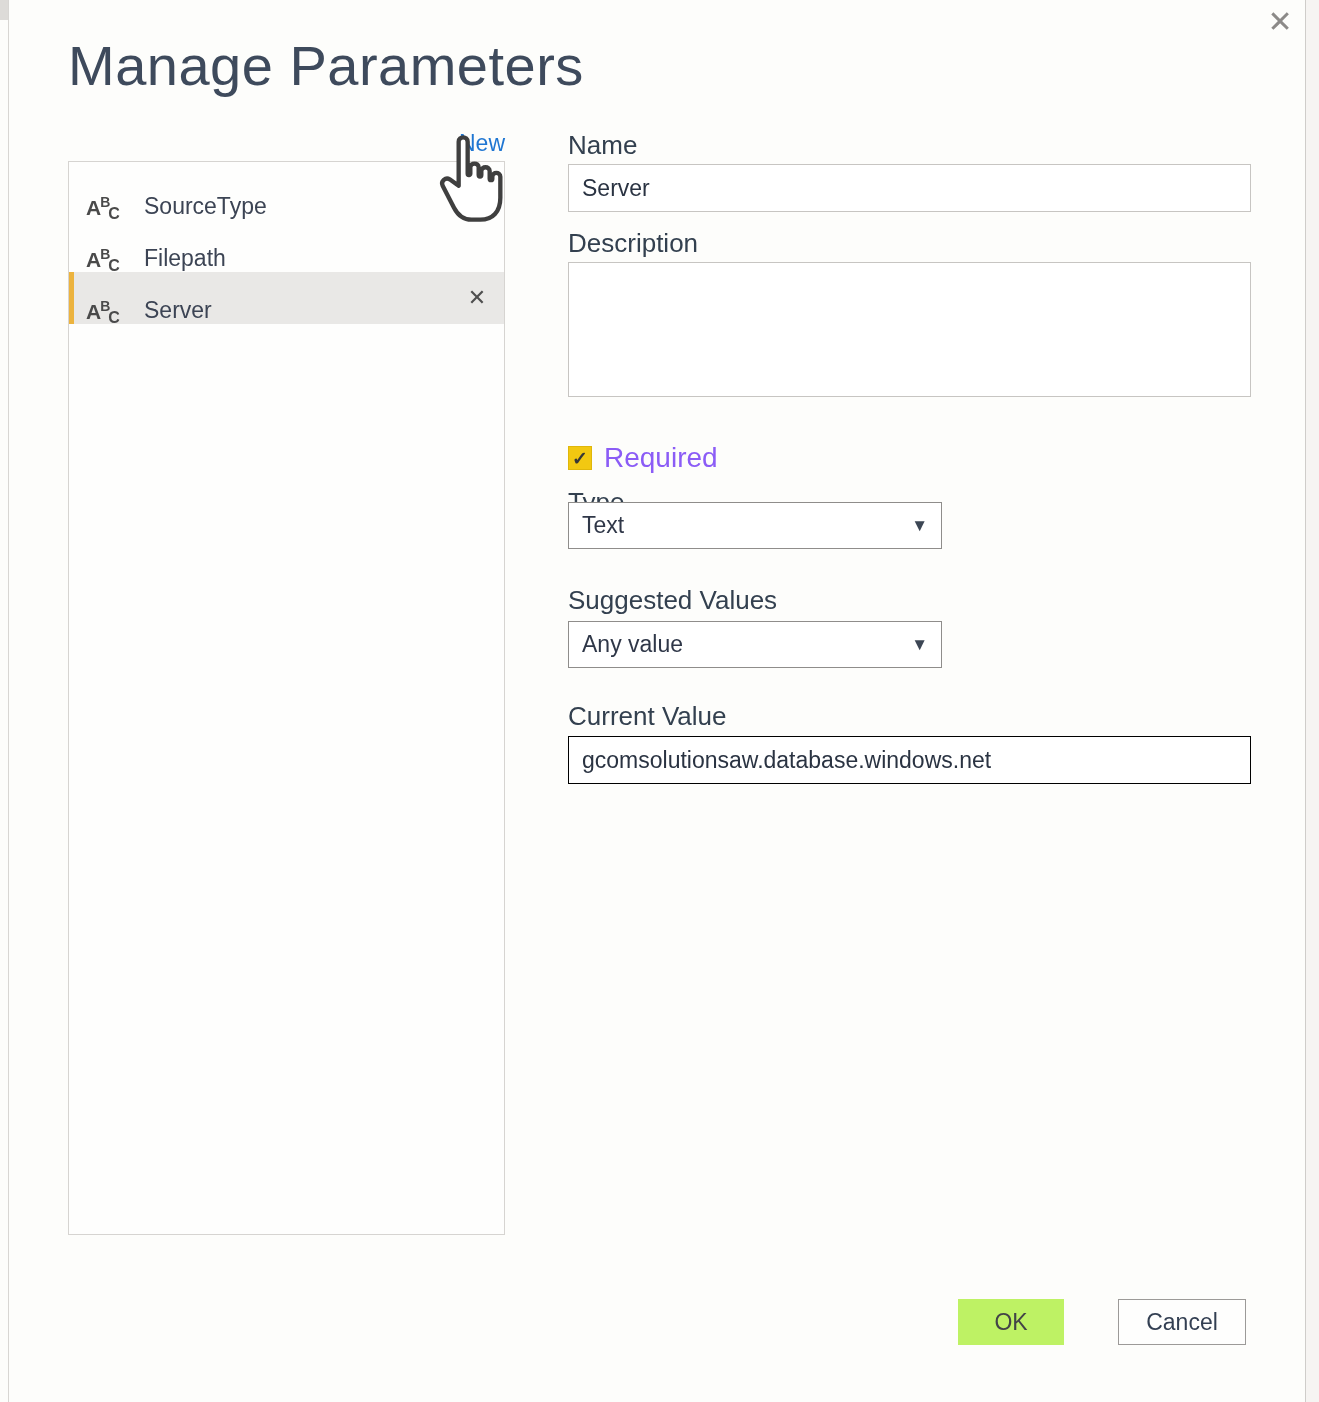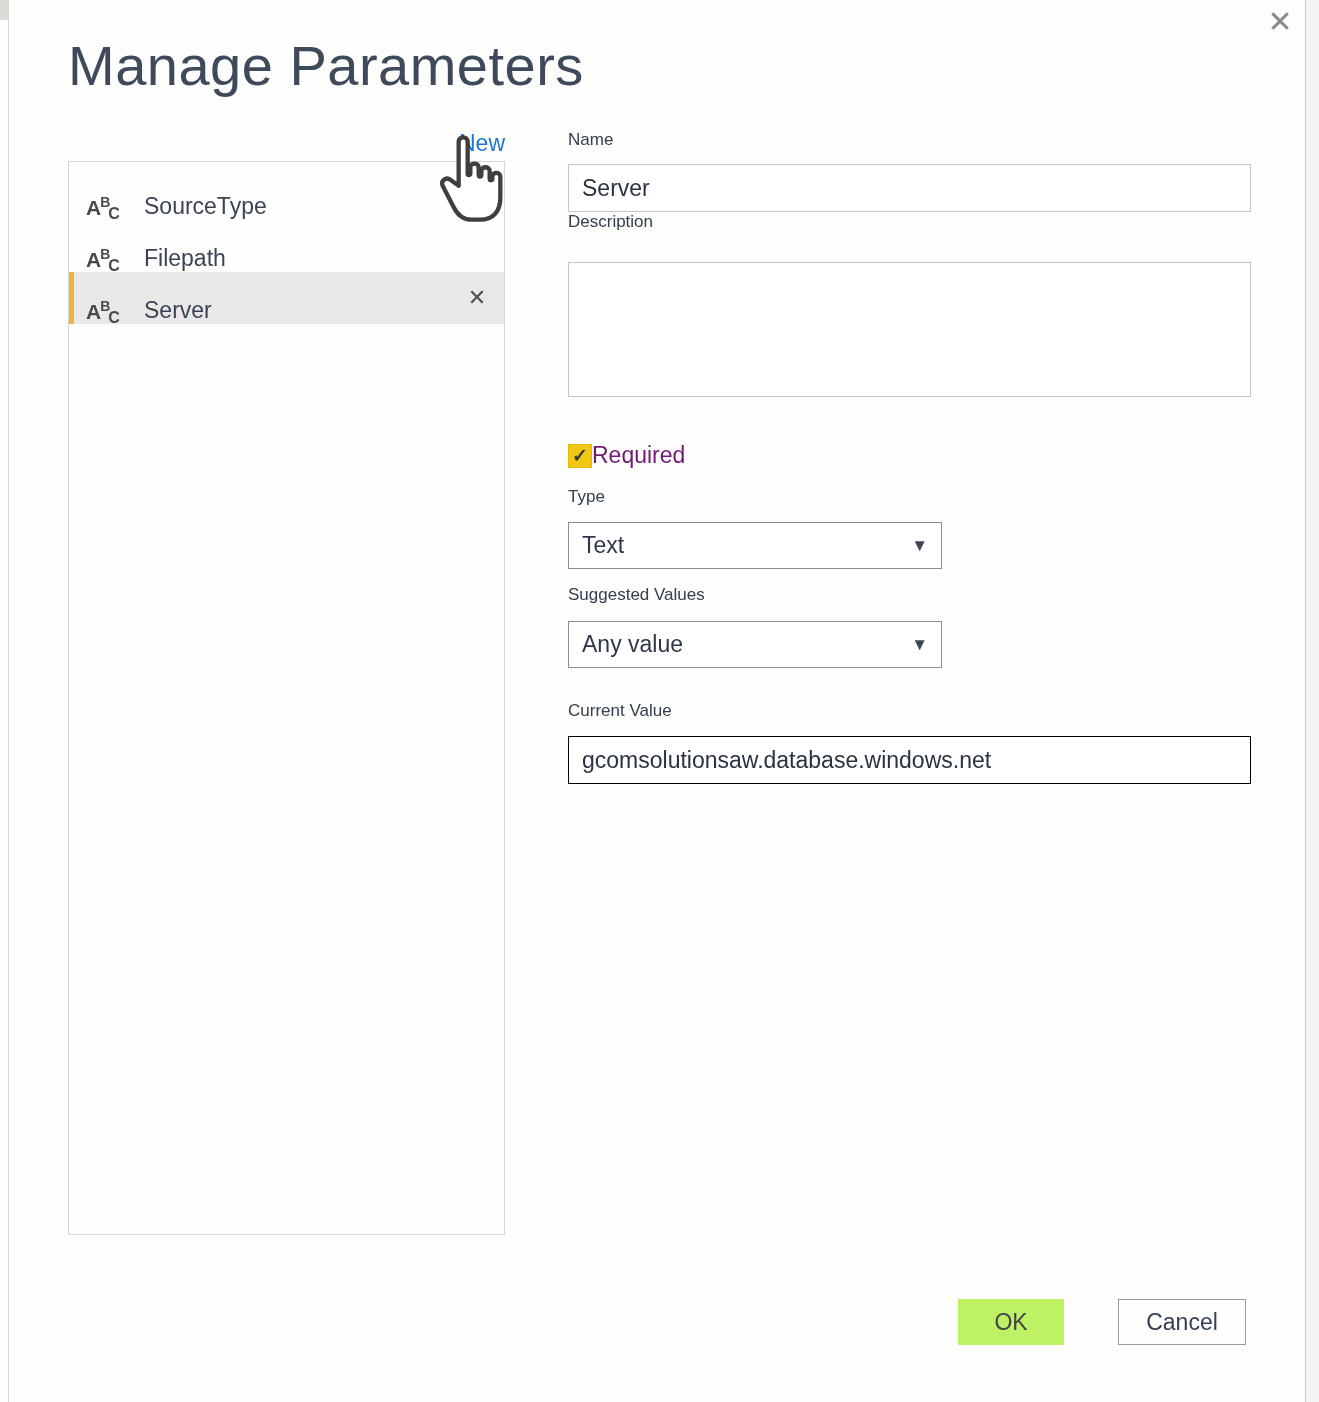--- a/index.html
+++ b/index.html
@@ -54,46 +54,46 @@
   .abc-icon .a { font-size:21px; }
   .abc-icon .b { font-size:14px; position:relative; top:-8px; left:-1px; }
   .abc-icon .c { font-size:16px; position:relative; top:4px; left:-3px; }
   .list-label { font-size:23px; color:#3c4454; }
   .row-delete {
     position:absolute; right:12px; top:0; height:100%; width:30px;
     display:flex; align-items:center; justify-content:center;
     font-size:22px; color:#4f4f4f; cursor:pointer;
   }
 
-  .form-label { position:absolute; left:568px; font-size:17px; color:#33404f; }
+  .form-label { position:absolute; left:568px; font-size:26px; color:#33404f; }
   .textbox {
     position:absolute; left:568px; width:683px; background:#fff;
     border:1px solid #c7c5c2; font-size:23px; color:#2a3342;
     display:flex; align-items:center; padding:0 13px; cursor:text;
   }
   #name-box      { top:164px; height:48px; }
-  #desc-label    { top:212px; }
+  #desc-label    { top:228px; }
   #desc-box      { top:262px; height:135px; align-items:flex-start; padding-top:8px; }
   #name-label    { top:130px; }
 
   .checkbox-row { position:absolute; left:568px; top:442px; display:flex; align-items:center; cursor:pointer; }
   .checkbox {
     width:24px; height:24px; background:#f2c811; border:1px solid #e0b70a;
     display:flex; align-items:center; justify-content:center;
     font-size:19px; font-weight:700; color:#373737;
   }
-  .checkbox-label { font-size:23px; color:#701a75; }
+  .checkbox-label { margin-left:12px; font-size:28px; color:#8b5cf6; }
 
   #type-label { top:487px; }
   .dropdown {
     position:absolute; left:568px; width:374px; height:47px; background:#fff;
     border:1px solid #8f8d8b; font-size:23px; color:#2f3748;
     display:flex; align-items:center; padding:0 13px; cursor:pointer;
   }
-  #type-dd { top:522px; }
+  #type-dd { top:502px; }
   #sugg-label { top:585px; }
   #sugg-dd { top:621px; }
   .dd-arrow {
     position:absolute; right:13px; top:50%; transform:translateY(-50%);
     font-size:17px; color:#3c4654;
   }
 
   #curr-label { top:701px; }
   #curr-box   { top:736px; height:48px; border:1px solid #000000; }
 

